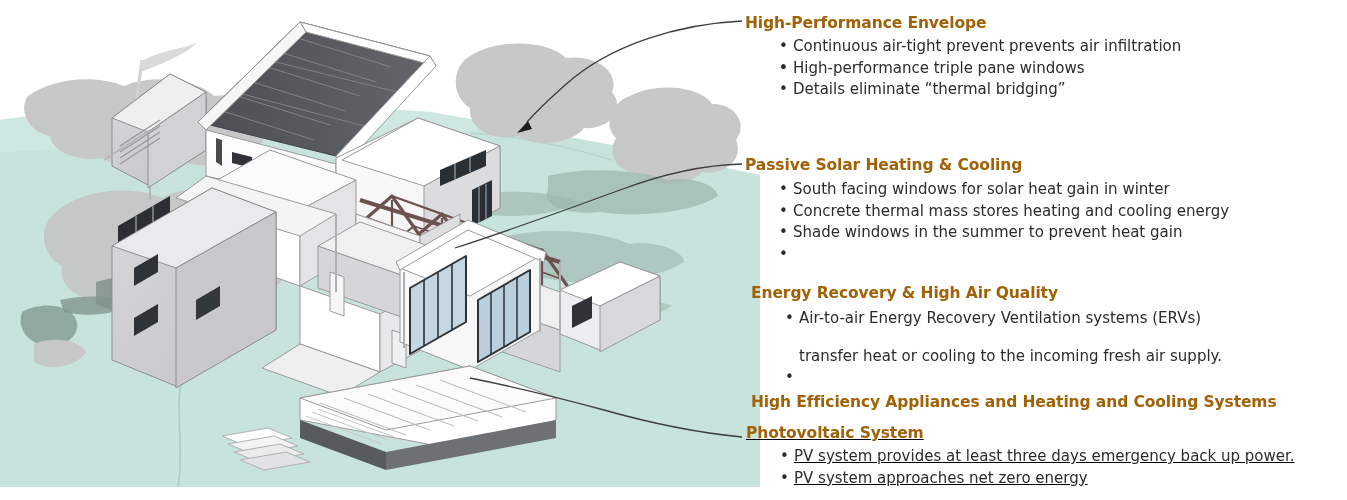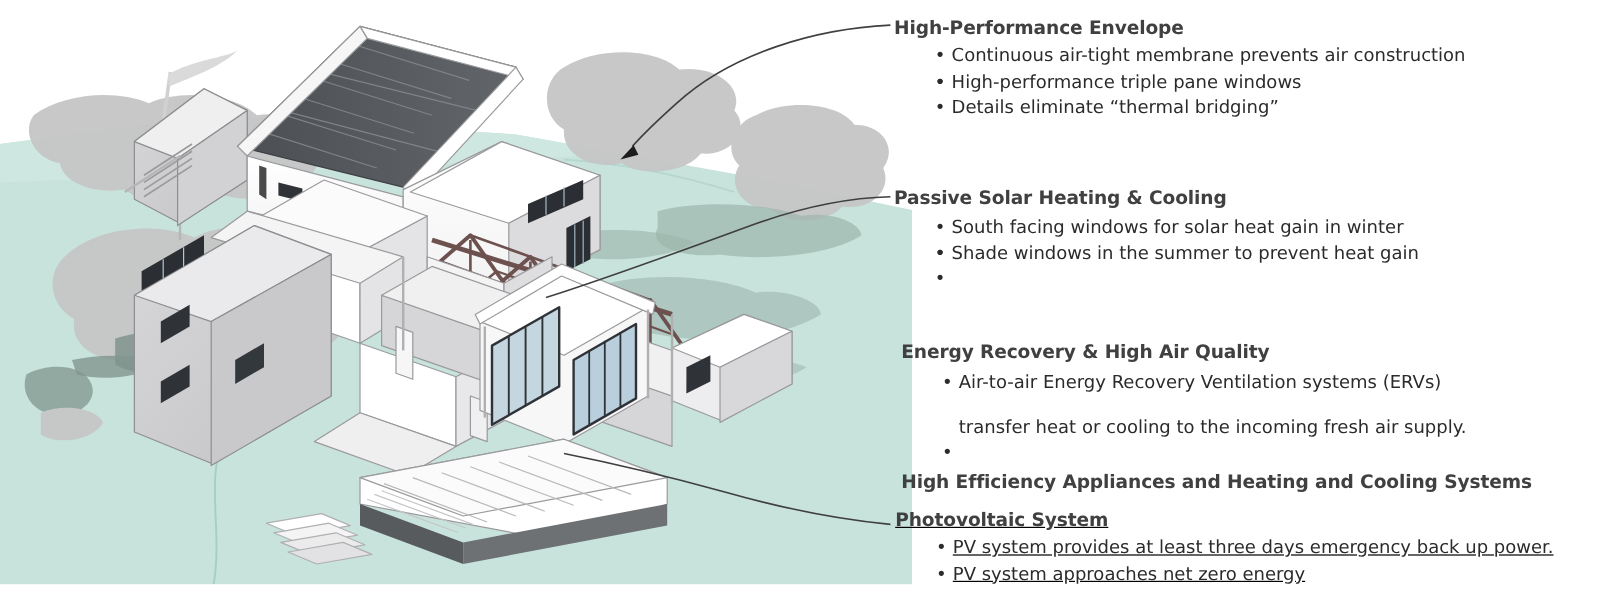--- a/index.html
+++ b/index.html
@@ -47,21 +47,21 @@
     top: 0;
     width: 1347px;
     height: 500px;
   }
   .block {
     position: absolute;
   }
   .block-title {
     font-weight: bold;
     font-size: 15.5px;
-    color: #404040;
+    color: #a16207;
     letter-spacing: -0.1px;
     white-space: nowrap;
     line-height: 19px;
   }
   .bullets {
     list-style: none;
     margin: 0;
     padding: 0;
   }
   .bullets li {
@@ -403,32 +403,32 @@
     <path d="M 742,164 C 700,165 660,175 620,190 C 560,212 505,232 455,248" fill="none" stroke="#3f3f3f" stroke-width="1.3"></path>
 
     <path d="M 742,437 C 700,433 650,423 604,410 C 560,398 520,388 470,378" fill="none" stroke="#3f3f3f" stroke-width="1.3"></path>
   </svg>
 
   <div id="callouts">
 
     <div class="block" id="block-envelope">
       <div class="block-title">High-Performance Envelope</div>
       <ul class="bullets">
-        <li><span class="dot">•</span><span>Continuous air-tight membrane prevents air construction</span></li>
+        <li><span class="dot">•</span><span>Continuous air-tight prevent prevents air infiltration</span></li>
         <li><span class="dot">•</span></li>
         <li><span class="dot">•</span><span>High-performance triple pane windows</span></li>
         <li><span class="dot">•</span><span>Details eliminate “thermal bridging”</span></li>
       </ul>
     </div>
 
     <div class="block" id="block-passive">
       <div class="block-title">Passive Solar Heating &amp; Cooling</div>
       <ul class="bullets">
         <li><span class="dot">•</span><span>South facing windows for solar heat gain in winter</span></li>
-        <li><span class="dot">•</span></li>
+        <li><span class="dot">•</span><span>Concrete thermal mass stores heating and cooling energy</span></li>
         <li><span class="dot">•</span><span>Shade windows in the summer to prevent heat gain</span></li>
         <li><span class="dot">•</span></li>
       </ul>
     </div>
 
     <div class="block" id="block-erv">
       <div class="block-title">Energy Recovery &amp; High Air Quality</div>
       <ul class="bullets">
         <li><span class="dot">•</span><span>Air-to-air Energy Recovery Ventilation systems (ERVs)</span></li>
         <li class="cont"><span>transfer heat or cooling to the incoming fresh air supply.</span></li>

